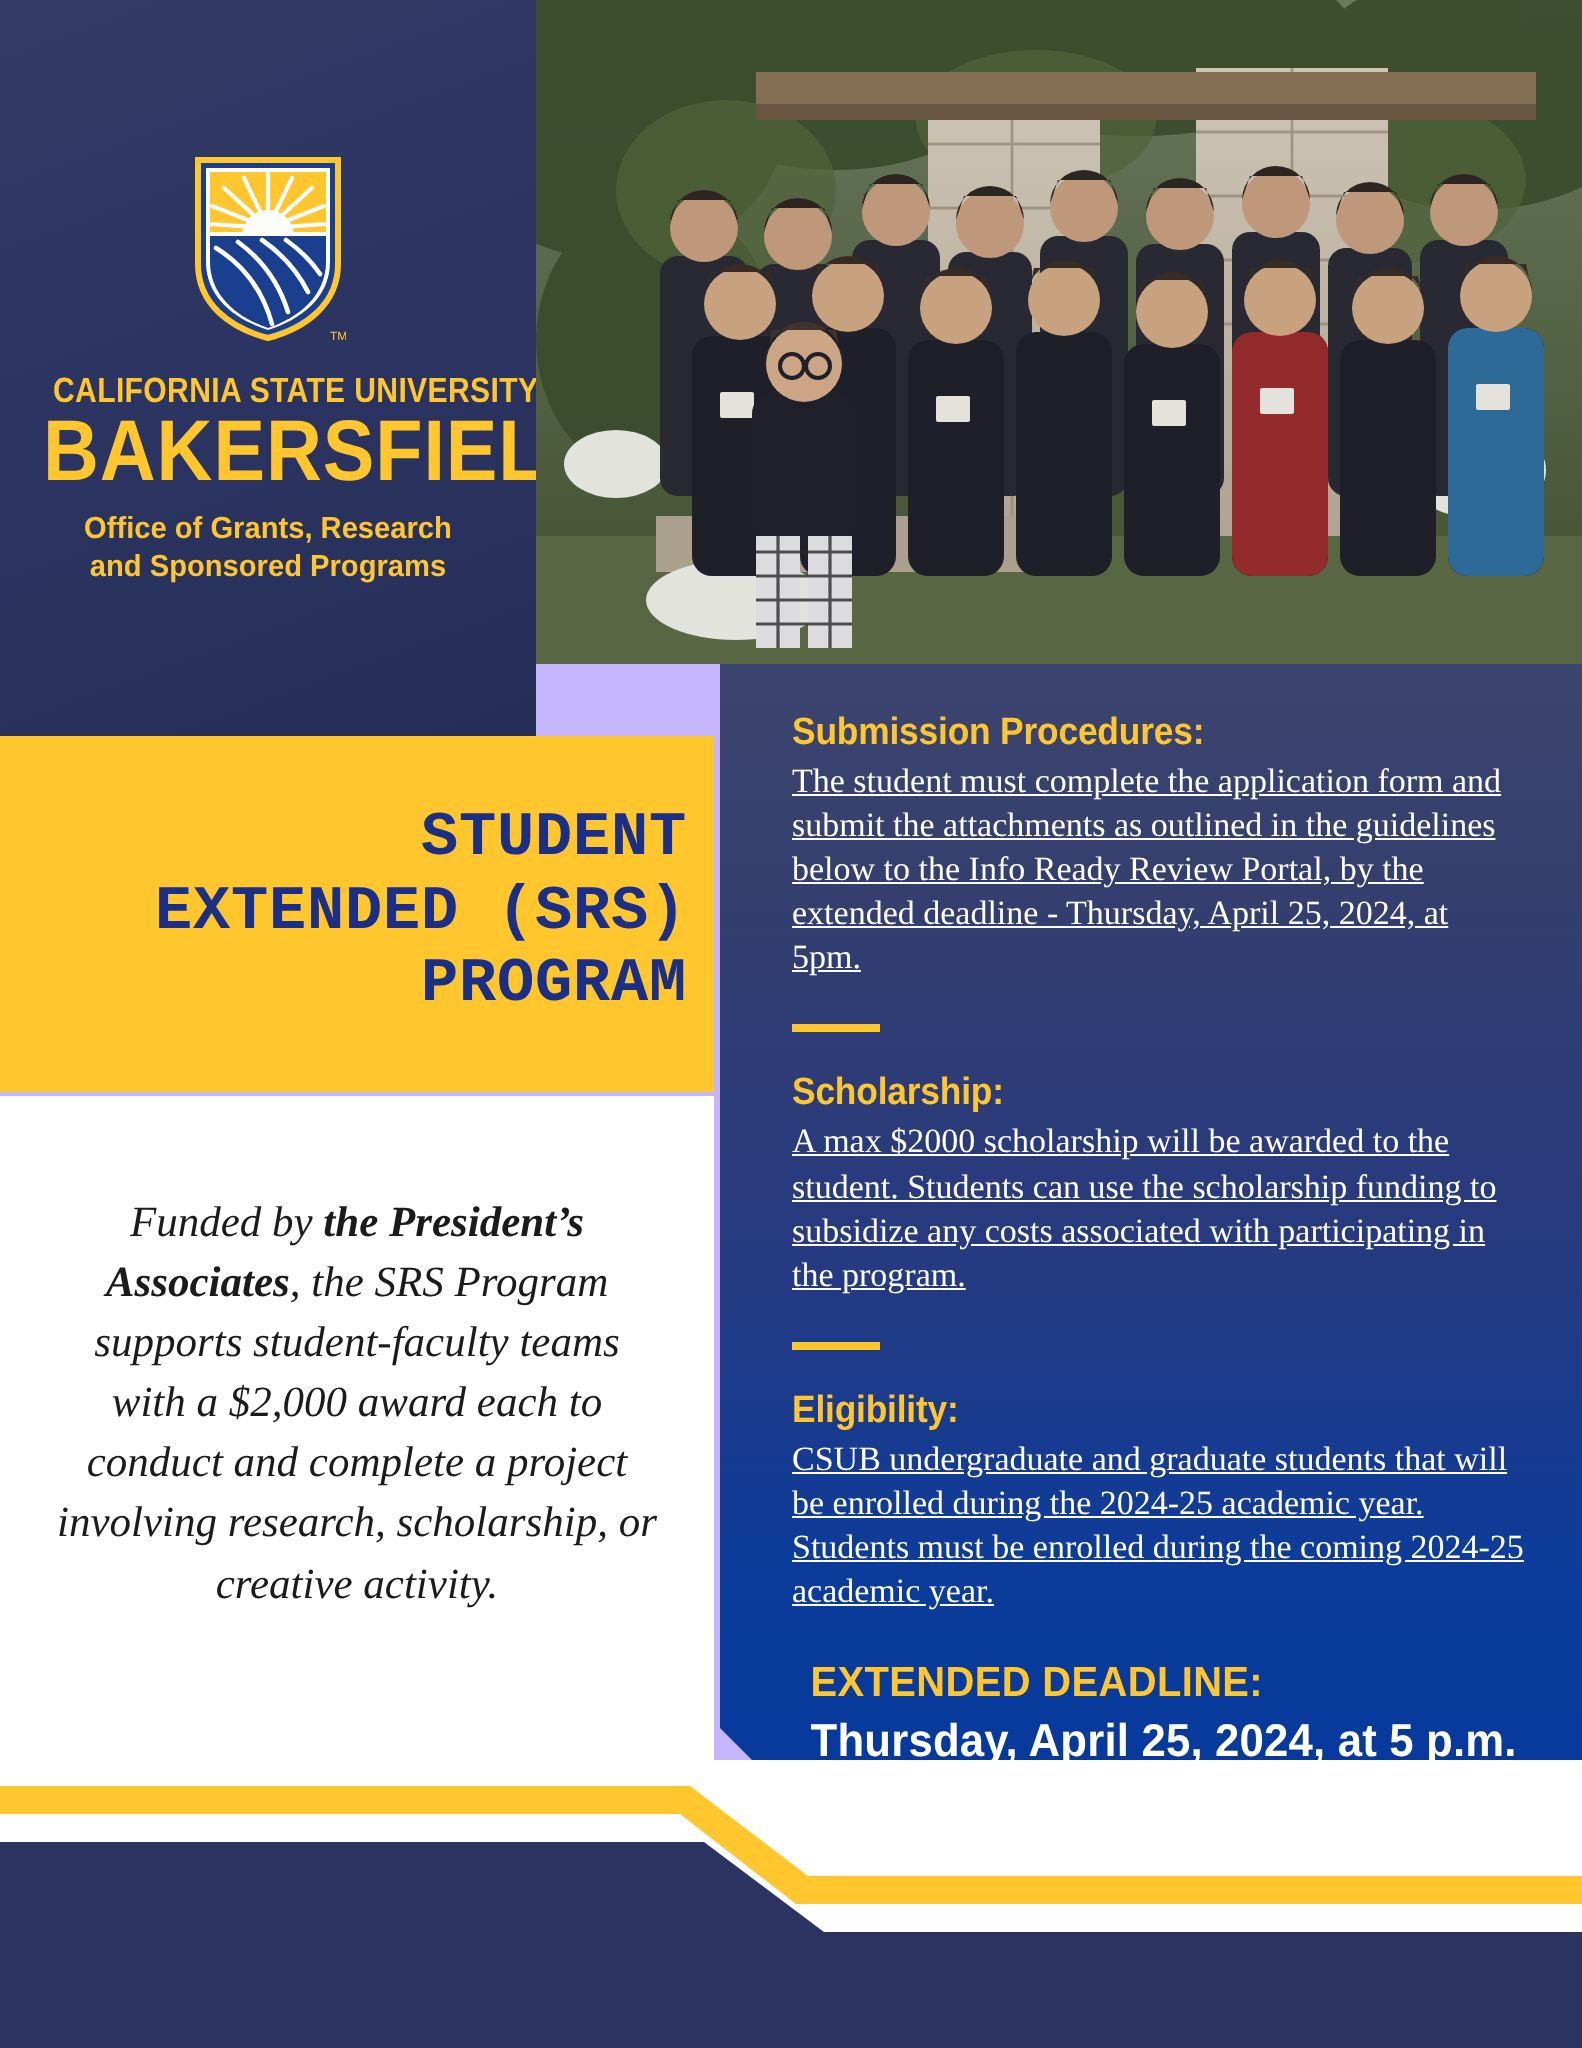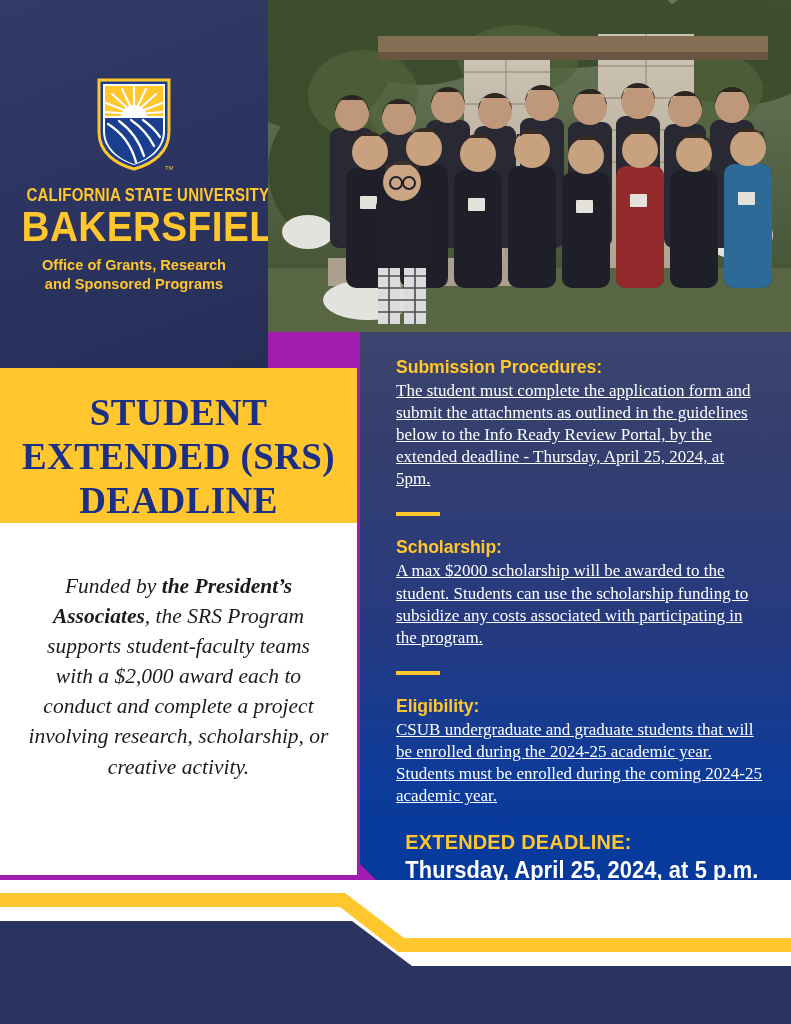--- a/index.html
+++ b/index.html
@@ -3,21 +3,21 @@
 <meta charset="utf-8">
 <title>CSUB SRS Program Flyer</title>
 <style>
   html,body{margin:0;padding:0;background:#888;}
   body{font-family:"Liberation Sans",sans-serif;}
 
   #flyer{
     position:relative;
     width:791px;height:1024px;
     overflow:hidden;
-    background:#a21caf;
+    background:#c4b5fd;
   }
 
   
   .left-top{
     position:absolute;left:0;top:0;width:268px;height:368px;
     background:linear-gradient(160deg,#323a66 0%,#2b3360 55%,#262e58 100%);
   }
   .logo-wrap{
     position:absolute;left:0;top:76px;width:268px;
     display:flex;flex-direction:column;align-items:center;
@@ -43,29 +43,29 @@
   }
 
   
   .title-block{
     position:absolute;left:0;top:368px;width:357px;height:178px;
     background:#ffc62e;
     display:flex;align-items:center;justify-content:center;
   }
   .title-text{
     color:#1b2f86;
-    font-family:Liberation Serif, serif;
-    font-weight:700;font-size:37px;line-height:1.19;
-    text-align:center;letter-spacing:.4px;
+    font-family:Liberation Mono, monospace;
+    font-weight:700;font-size:31px;line-height:1.19;
+    text-align:right;letter-spacing:.4px;
     width:330px;
   }
 
   
   .blurb-area{
-    position:absolute;left:0;top:523px;width:357px;height:352px;
+    position:absolute;left:0;top:548px;width:357px;height:352px;
     background:#ffffff;
     display:flex;align-items:flex-start;justify-content:center;
   }
   .blurb{
     margin-top:48px;width:300px;text-align:center;
     color:#1b1b1b;
     font-family:"Liberation Serif","DejaVu Serif",serif;
     font-style:italic;font-size:21.5px;line-height:1.40;
   }
   .blurb b{font-weight:700;font-style:italic;}
@@ -321,21 +321,21 @@
           <line x1="147" y1="268" x2="147" y2="324"></line>
       </g>
       <rect x="0" y="0" width="523" height="332" fill="#1a2348" opacity=".06"></rect>
     </svg>
   </div>
 
   <div class="title-block">
     <div class="title-text">
       <div>STUDENT</div>
       <div>EXTENDED (SRS)</div>
-      <div>DEADLINE</div>
+      <div>PROGRAM</div>
     </div>
   </div>
 
   <div class="blurb-area">
     <p class="blurb">
       <span>Funded by </span><b>the President’s Associates</b><span>, the SRS Program supports student-faculty teams with a $2,000 award each to conduct and complete a project involving research, scholarship, or creative activity.</span>
     </p>
   </div>
 
   <div class="right-panel">

